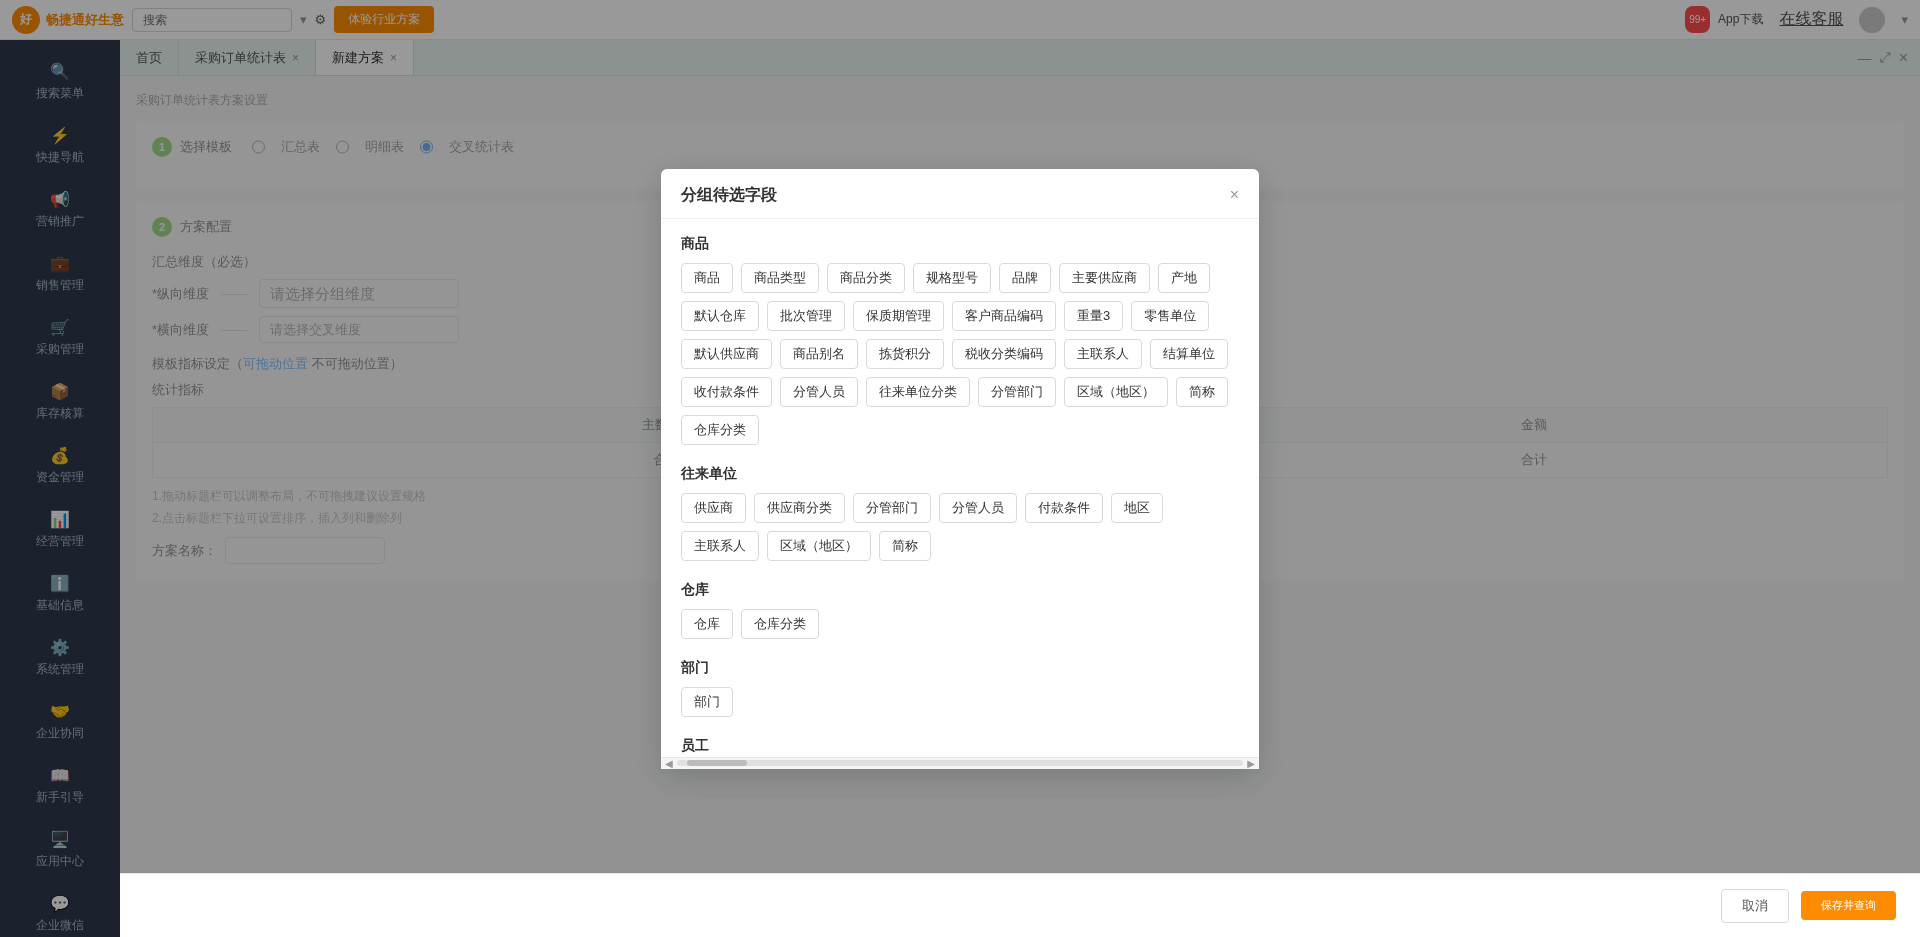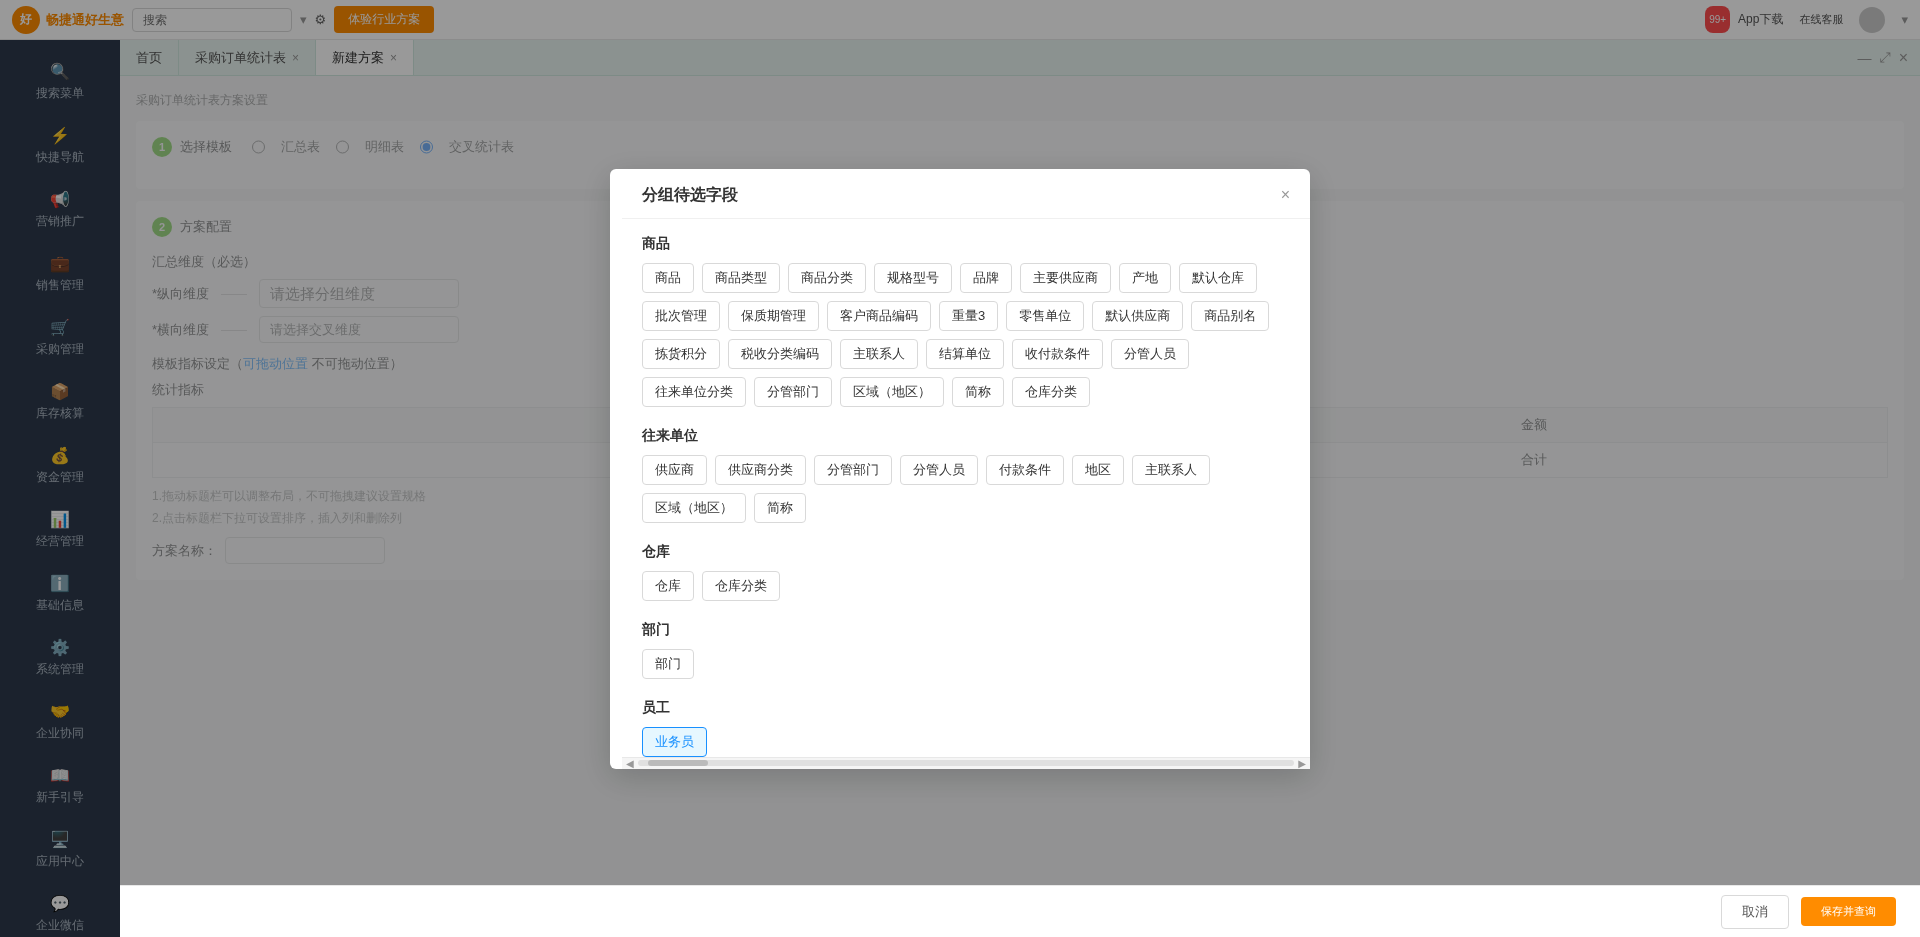--- a/index.html
+++ b/index.html
@@ -43,21 +43,21 @@
     .radio-group { display: flex; gap: 16px; align-items: center; font-size: 13px; color: #555; }
     .radio-item { display: flex; gap: 16px; cursor: pointer; }
 
     
     .config-section { background: #fff; border-radius: 4px; padding: 16px; margin-bottom: 12px; }
 
     
     .overlay { position: fixed; inset: 0; background: rgba(0,0,0,0.4); z-index: 200; }
 
     
-    .modal { position: fixed; top: 50%; left: 50%; transform: translate(-50%, -50%); background: #fff; border-radius: 6px; width: 700px; max-height: 600px; z-index: 201; display: flex; flex-direction: column; box-shadow: 0 8px 32px rgba(0,0,0,0.18); padding-left: 12px; }
+    .modal { position: fixed; top: 50%; left: 50%; transform: translate(-50%, -50%); background: #fff; border-radius: 6px; width: 598px; max-height: 600px; z-index: 201; display: flex; flex-direction: column; box-shadow: 0 8px 32px rgba(0,0,0,0.18); }
     .modal-header { display: flex; align-items: center; justify-content: space-between; padding: 16px 20px 12px; border-bottom: 1px solid #f0f0f0; }
     .modal-title { font-size: 16px; font-weight: 600; color: #333; }
     .modal-close { cursor: pointer; font-size: 16px; color: #999; }
     .modal-body { flex: 1; overflow-y: auto; padding: 16px 20px; }
 
     
     .field-section { margin-bottom: 20px; }
     .field-section-title { font-size: 14px; font-weight: 600; color: #333; margin-bottom: 10px; }
     .field-tags { display: flex; flex-wrap: wrap; gap: 8px; }
     .field-tag { border: 1px solid #d9d9d9; border-radius: 4px; padding: 5px 12px; font-size: 13px; color: #333; cursor: pointer; background: #fff; white-space: nowrap; }
@@ -70,21 +70,21 @@
 
     
     .modal-hscroll { height: 12px; background: #f5f5f5; border-top: 1px solid #e8e8e8; display: flex; align-items: center; padding: 0 4px; }
     .hscroll-bar { flex: 1; height: 6px; background: #e0e0e0; border-radius: 3px; position: relative; }
     .hscroll-thumb { width: 60px; height: 6px; background: #bbb; border-radius: 3px; position: absolute; left: 10px; }
 
     
     .bg-page { opacity: 0.5; pointer-events: none; }
 
     
-    .bottom-bar { position: fixed; bottom: 0; left: 120px; right: 0; height: 52px; background: #fff; border-top: 1px solid #e8e8e8; display: flex; align-items: center; justify-content: flex-end; padding: 16px 24px; gap: 12px; z-index: 300; }
+    .bottom-bar { position: fixed; bottom: 0; left: 120px; right: 0; height: 64px; background: #fff; border-top: 1px solid #e8e8e8; display: flex; align-items: center; justify-content: flex-end; padding: 16px 24px; gap: 12px; z-index: 300; }
     .cancel-btn { border: 1px solid #d9d9d9; background: #fff; color: #555; padding: 7px 20px; border-radius: 4px; font-size: 13px; cursor: pointer; }
     .save-btn { background: #ff8c00; color: #fff; border: none; padding: 7px 20px; border-radius: 4px; font-size: 11px; cursor: pointer; }
 
     
     .stat-table { width: 100%; border-collapse: collapse; font-size: 13px; }
     .stat-table th, .stat-table td { border: 1px solid #e8e8e8; padding: 8px 12px; text-align: center; }
     .stat-table th { background: #fafafa; font-weight: 500; }
 
     .hint-text { font-size: 12px; color: #999; margin-top: 8px; line-height: 1.8; }
     .scheme-save-row { display: flex; align-items: center; gap: 8px; margin-top: 12px; font-size: 13px; }
@@ -105,21 +105,21 @@
     <span style="color:#999;">▾</span>
     <span style="color:#666;cursor:pointer;">⚙</span>
     <button class="experience-btn">体验行业方案</button>
   </div>
   <div class="top-actions">
     <span class="notification-badge">
       🔔
       <span class="badge">99+</span>
     </span>
     <span style="font-size:12px;color:#555;cursor:pointer;">App下载</span>
-    <span style="font-size:11px;color:#555;cursor:pointer;">在线客服</span>
+    <span style="font-size:16px;color:#555;cursor:pointer;text-decoration:underline;">在线客服</span>
     <div class="avatar"></div>
     <span style="color:#999;cursor:pointer;">▾</span>
   </div>
 </div>
 
 <div class="sidebar">
   <div class="sidebar-item">
     <span class="sidebar-icon">🔍</span>
     <span>搜索菜单</span>
   </div>

